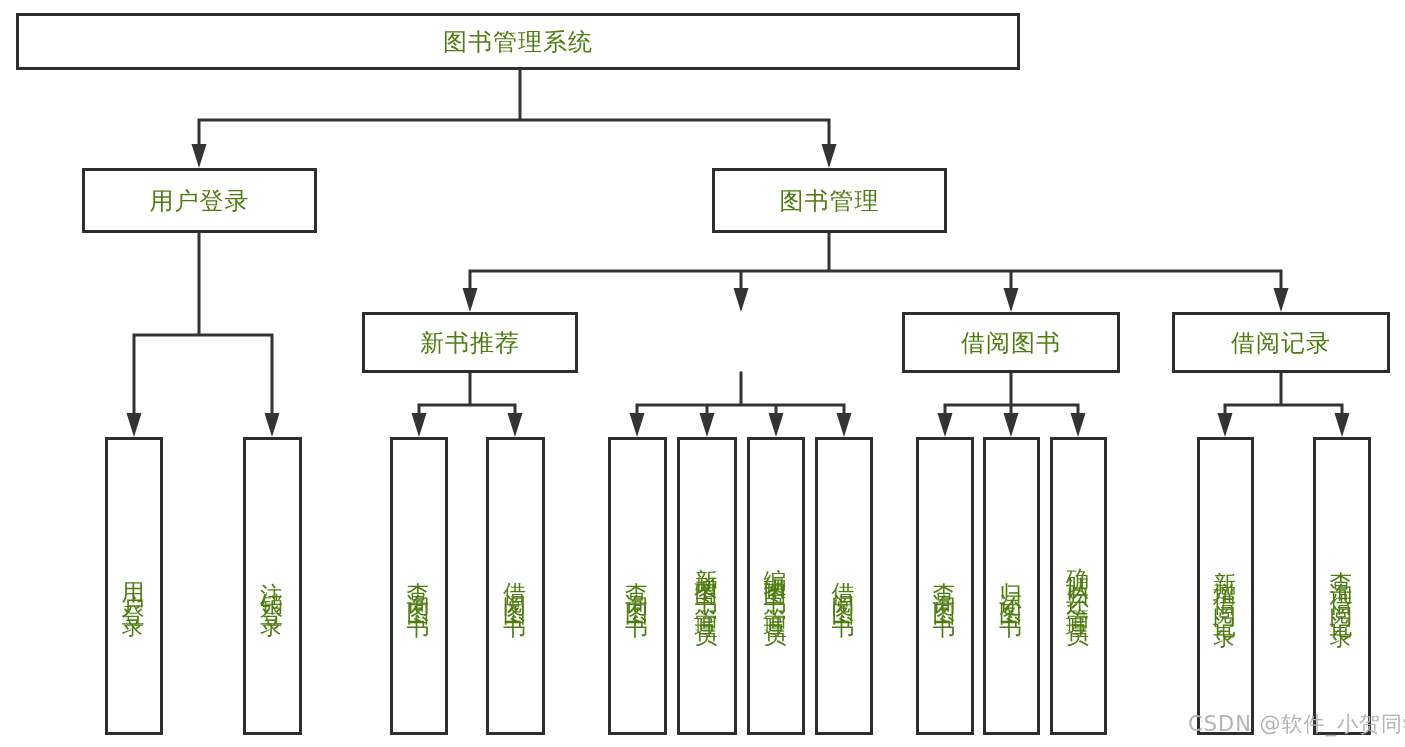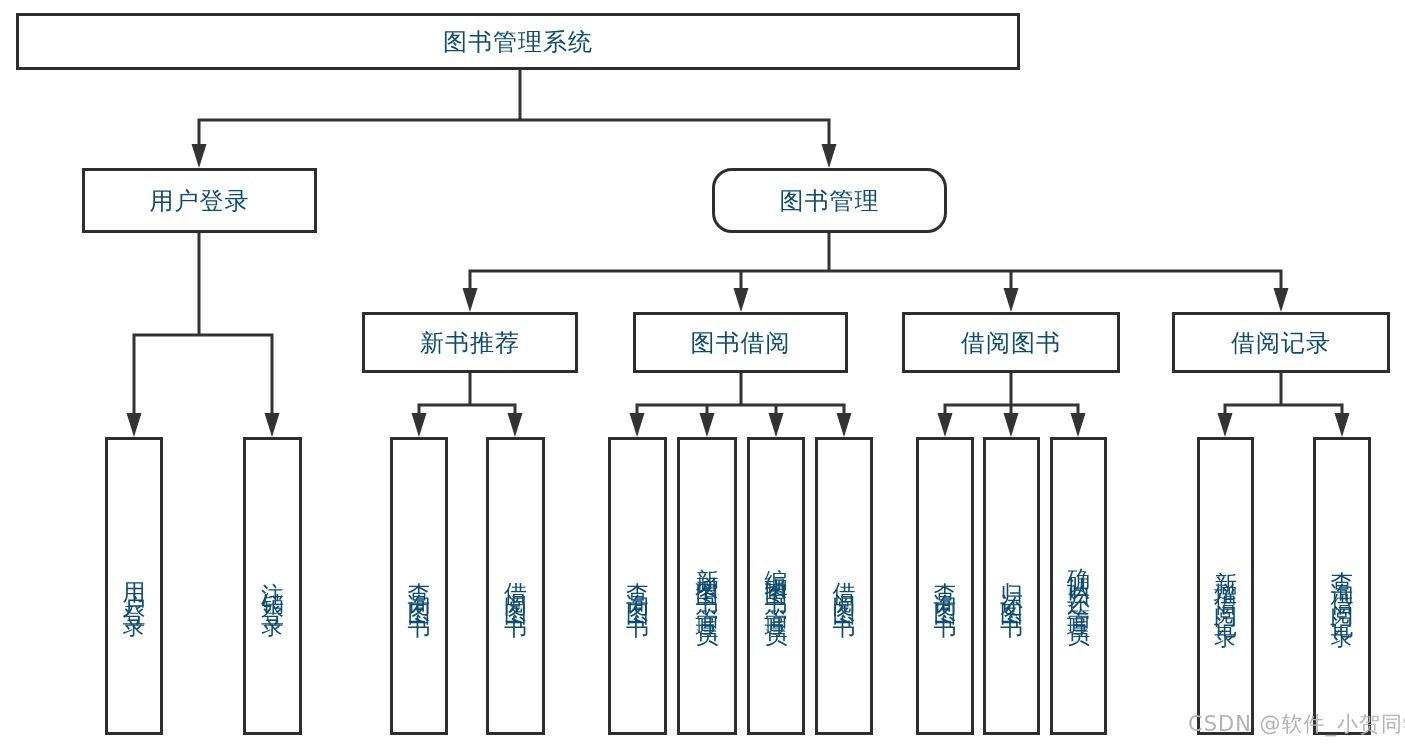--- a/index.html
+++ b/index.html
@@ -15,37 +15,36 @@
   .box{
     position:absolute;
     box-sizing:border-box;
     border:3px solid #2e2e2e;
     background:#ffffff;
     display:flex;align-items:center;justify-content:center;
     z-index:2;
   }
   .box .lbl{
     font-size:24px;
-    color:#0c4a6e;
+    color:#4d7c0f;
     letter-spacing:1px;
     white-space:nowrap;
-    font-family:Liberation Serif, serif;
   }
   .box.v .lbl{
     writing-mode:vertical-rl;
     text-orientation:mixed;
     font-size:23px;
     letter-spacing:11px;
     white-space:normal;
   }
   
   #b-root   {left:16px;  top:13px;  width:1004px; height:57px;}
   
   #b-l2-0   {left:82px;  top:168px; width:235px;  height:65px;}
-  #b-l2-1   {left:712px; top:168px; width:235px;  height:65px;border-radius:20px;}
+  #b-l2-1   {left:712px; top:168px; width:235px;  height:65px;}
   
   #b-l3-0   {left:362px; top:312px; width:216px;  height:61px;text-align:center;}
   #b-l3-1   {left:633px; top:312px; width:215px;  height:61px;}
   #b-l3-2   {left:902px; top:312px; width:218px;  height:61px;}
   #b-l3-3   {left:1172px;top:312px; width:218px;  height:61px;text-align:right;}
   
   .leaf{top:437px;height:298px;}
   #b-g1-0{left:105px;width:58px;} #b-g1-1{left:243px;width:59px;}
   #b-g2-0{left:390px;width:58px;} #b-g2-1{left:486px;width:59px;}
   #b-g3-0{left:608px;width:59px;} #b-g3-1{left:677px;width:60px;}
@@ -113,23 +112,20 @@
   <div class="box" id="b-l2-0">
     <span class="lbl">用户登录</span>
   </div>
   <div class="box" id="b-l2-1">
     <span class="lbl">图书管理</span>
   </div>
 
   <div class="box" id="b-l3-0">
     <span class="lbl">新书推荐</span>
   </div>
-  <div class="box" id="b-l3-1">
-    <span class="lbl">图书借阅</span>
-  </div>
   <div class="box" id="b-l3-2">
     <span class="lbl">借阅图书</span>
   </div>
   <div class="box" id="b-l3-3">
     <span class="lbl">借阅记录</span>
   </div>
 
   <div class="box v leaf" id="b-g1-0">
     <span class="lbl">用户登录</span>
   </div>

